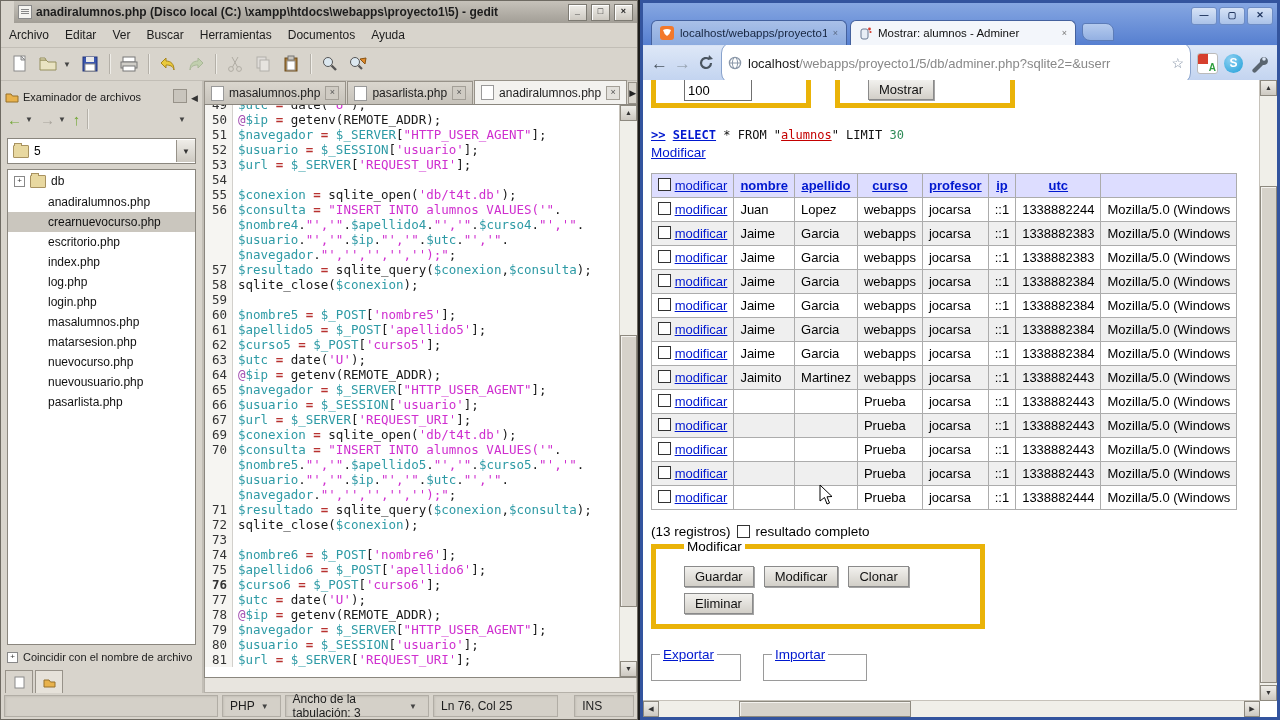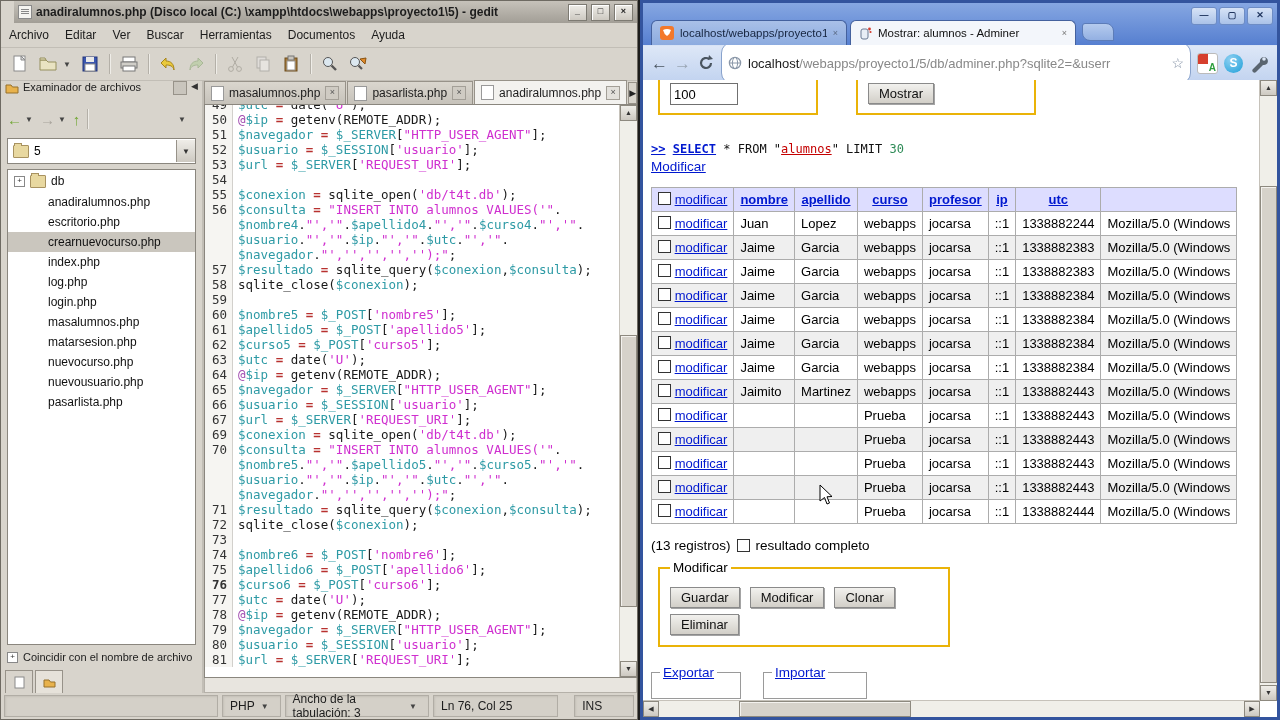--- a/index.html
+++ b/index.html
@@ -14,21 +14,21 @@
   .g-appicon:after{content:"";position:absolute;left:2px;top:3px;width:8px;height:1px;box-shadow:0 2px 0 #888,0 4px 0 #888;background:#888;}
   .wbtn{width:17px;height:15px;background:linear-gradient(180deg,#efede8,#cdc9c1);border:1px solid #7d7a72;box-shadow:inset 1px 1px 0 #fff;font-size:9px;line-height:13px;text-align:center;color:#222;font-weight:bold;}
   .g-menubar{height:24px;background:#d8d4cc;display:flex;align-items:center;border-bottom:1px solid #c2beb6;}
   .menu-item{font-size:12px;color:#1c1c1c;padding:3px 8px;}
   .g-toolbar{height:32px;background:#d8d4cc;display:flex;align-items:center;gap:2px;padding-left:6px;border-bottom:1px solid #c2beb6;}
   .tbtn{width:26px;height:26px;display:flex;align-items:center;justify-content:center;}
   .tsep{width:1px;height:20px;background:#b4b0a8;margin:0 4px;box-shadow:1px 0 0 #efede8;}
   .dis{opacity:.38;}
   .g-main{flex:1;display:flex;min-height:0;}
   .g-sidebar{width:201px;display:flex;flex-direction:column;border-right:2px solid #c2beb6;background:#d8d4cc;}
-  .sb-head{height:22px;display:flex;align-items:flex-start;gap:4px;padding:0 4px;font-size:11px;color:#1c1c1c;}
+  .sb-head{height:22px;display:flex;align-items:flex-end;gap:4px;padding:0 4px;font-size:11px;color:#1c1c1c;}
   .sb-head .grow{flex:1;white-space:nowrap;overflow:hidden;}
   .sb-minibox{width:12px;height:12px;background:#c9c5bd;border:1px solid #979289;}
   .sb-arrow{font-size:9px;color:#333;}
   .sb-nav{height:32px;display:flex;align-items:center;gap:3px;padding:0 6px;}
   .navico{font-size:15px;font-weight:bold;}
   .green{color:#74a838;}
   .gray{color:#a8a49c;}
   .ddv{font-size:8px;color:#444;margin-right:4px;}
   .sb-combo{margin:3px 6px;height:24px;background:#fff;border:1px solid #8a867e;display:flex;align-items:center;padding-left:5px;gap:5px;font-size:12px;}
   .combo-btn{margin-left:auto;width:18px;height:22px;background:linear-gradient(180deg,#efede8,#cdc9c1);border-left:1px solid #979289;display:flex;align-items:center;justify-content:center;font-size:8px;color:#333;}
@@ -86,21 +86,21 @@
   .star{font-size:14px;color:#7d8ba0;}
   .extico{width:19px;height:19px;border-radius:3px;flex:none;}
   .ext-translate{background:#fff;border:1px solid #bbb;position:relative;overflow:hidden;}
   .ext-translate:before{content:"";position:absolute;left:0;top:0;width:10px;height:10px;background:#d63f2e;}
   .ext-translate:after{content:"A";position:absolute;right:1px;bottom:0;font-size:10px;font-weight:bold;color:#2e9e3e;}
   .ext-skype{background:radial-gradient(circle at 35% 30%,#8ed0f2,#1d9fd8);color:#fff;font-size:12px;font-weight:bold;text-align:center;line-height:19px;border-radius:50%;}
   .c-page{flex:1;position:relative;background:#fff;overflow:hidden;font-size:13px;color:#000;}
   .c-content{position:absolute;left:0;top:0;right:17px;bottom:16px;overflow:hidden;padding:0 8px;}
   a.lnk{color:#0018cf;text-decoration:underline;}
   .fs-row{display:flex;gap:24px;margin-top:-14px;}
-  fieldset.adm{border:2px solid #eab308;padding:8px 10px 10px;margin:7px;}
+  fieldset.adm{border:5px solid #eab308;padding:8px 28px 10px;margin:0;}
   .fs-limit{width:160px;height:42px;box-sizing:border-box;}
   .fs-show{width:180px;height:42px;box-sizing:border-box;}
   .limit-input{width:60px;height:18px;border:1px solid #707070;font-size:13px;padding:1px 3px;font-family:"Liberation Sans",sans-serif;}
   .winbtn{background:linear-gradient(180deg,#f2f1ee,#d2cfc8);border:1px solid #8a8a8a;box-shadow:1px 1px 0 #55555588;font-size:13px;color:#111;padding:2px 10px;font-family:"Liberation Sans",sans-serif;}
   .sqlline{margin-top:20px;font-family:"DejaVu Sans Mono",monospace;font-size:12px;color:#111;}
   .sqlline .kw{font-weight:bold;}
   .sql-table{color:#c40000;text-decoration:underline;}
   .sql-num{color:#2e8b57;}
   .mod-link{display:inline-block;margin-top:3px;font-size:13.5px;}
   table.result{border-collapse:collapse;margin-top:13px;font-size:13px;}
@@ -253,22 +253,22 @@
           <span class="combo-btn">▼</span>
         </div>
         <div class="sb-tree">
           <div class="tree-root">
             <span class="expander">+</span>
             <span class="folder"></span>
             <span>db</span>
           </div>
           <div>
               <div class="tree-file">anadiralumnos.php</div>
+              <div class="tree-file sel">crearnuevocurso.php</div>
               <div class="tree-file">escritorio.php</div>
-              <div class="tree-file sel">crearnuevocurso.php</div>
               <div class="tree-file">index.php</div>
               <div class="tree-file">log.php</div>
               <div class="tree-file">login.php</div>
               <div class="tree-file">masalumnos.php</div>
               <div class="tree-file">matarsesion.php</div>
               <div class="tree-file">nuevocurso.php</div>
               <div class="tree-file">nuevousuario.php</div>
               <div class="tree-file">pasarlista.php</div>
             </div>
         </div>

